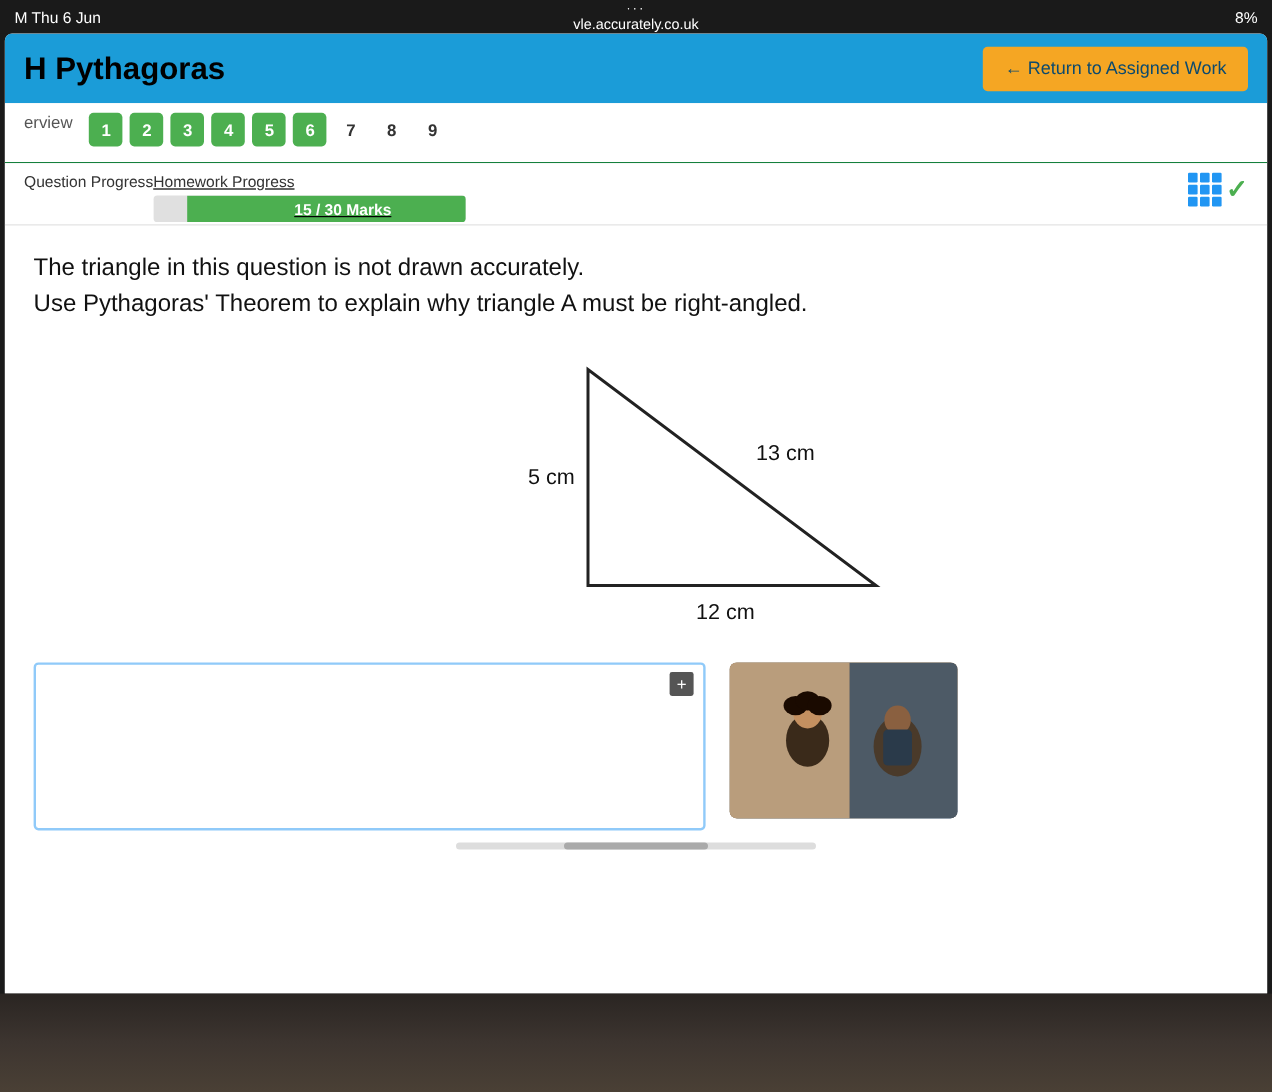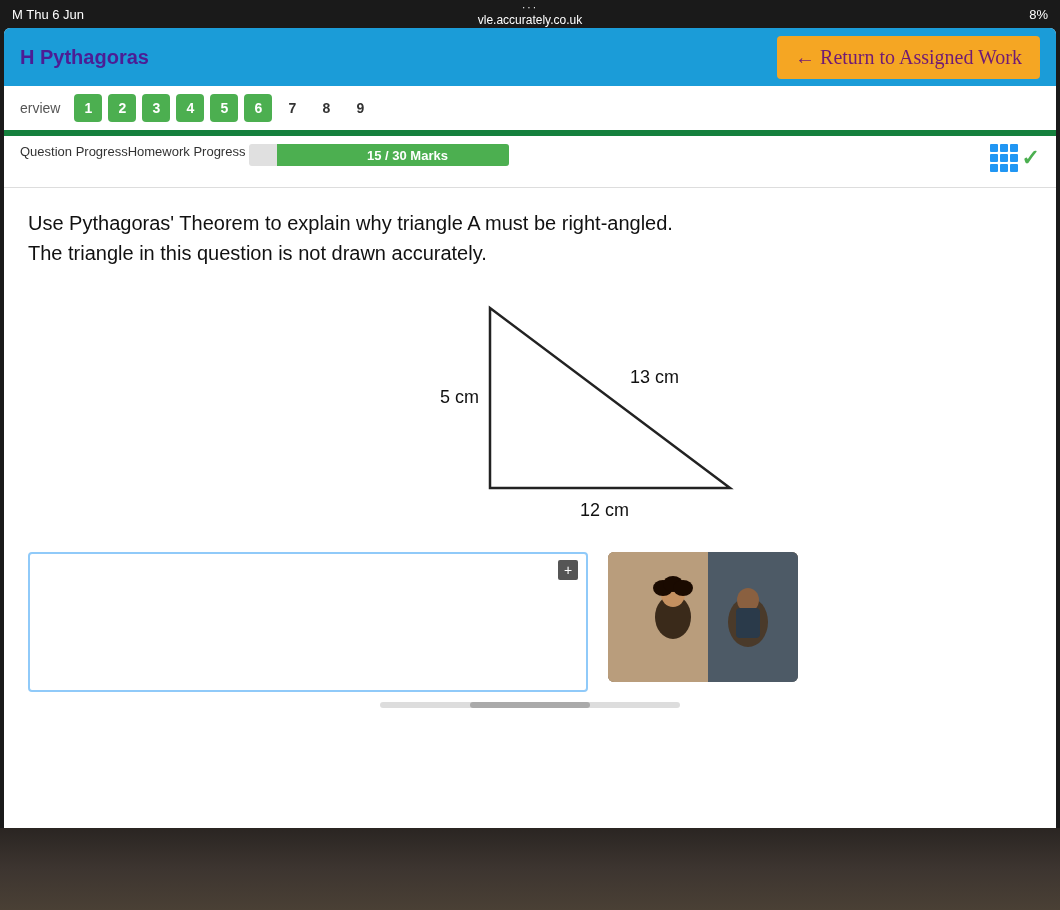--- a/index.html
+++ b/index.html
@@ -50,47 +50,45 @@
     .header {
       background: #1b9cd8;
       color: white;
       display: flex;
       align-items: center;
       justify-content: space-between;
       padding: 0 16px;
       height: 58px;
     }
     .header-title {
-      font-size: 20px;
+      font-size: 26px;
       font-weight: bold;
-      color: #4c1d95;
+      color: #000000;
     }
     .return-btn {
       background: #f5a623;
-      color: #701a75;
+      color: #0c4a6e;
       border: none;
       border-radius: 4px;
       padding: 10px 18px;
-      font-size: 20px;
+      font-size: 15px;
       cursor: pointer;
       display: flex;
       align-items: center;
       gap: 6px;
       font-weight: 500;
-      font-family: Liberation Serif, serif;
     }
 
     
     .nav-bar {
       background: white;
       display: flex;
-      align-items: center;
       padding: 8px 16px;
       gap: 6px;
-      border-bottom: 6px solid #15803d;
+      border-bottom: 1px solid #15803d;
       height: 50px;
     }
     .nav-overview {
       font-size: 14px;
       color: #555;
       margin-right: 8px;
     }
     .nav-num {
       width: 28px;
       height: 28px;
@@ -114,23 +112,24 @@
       align-items: flex-start;
       border-bottom: 1px solid #ddd;
       height: 52px;
     }
     .question-progress-label {
       font-size: 13px;
       color: #333;
     }
     .homework-progress-block {
       display: flex;
-      flex-direction: row;
+      flex-direction: column;
       gap: 4px;
       flex: 1;
+      text-decoration: underline;
     }
     .homework-progress-label {
       font-size: 13px;
       color: #333;
     }
     .progress-bar-outer {
       background: #e0e0e0;
       border-radius: 3px;
       height: 22px;
       width: 260px;
@@ -317,22 +316,22 @@
           <div class="calc-dot"></div>
           <div class="calc-dot"></div>
       </div>
       <span class="check-mark">✓</span>
     </div>
   </div>
 
   <div class="main-content">
 
     <div class="question-text">
+      <div>The triangle in this question is not drawn accurately.</div>
       <div>Use Pythagoras' Theorem to explain why triangle A must be right-angled.</div>
-      <div>The triangle in this question is not drawn accurately.</div>
     </div>
 
     <div class="triangle-area">
       <svg class="triangle-svg" width="520" height="240" viewBox="0 0 520 240">
 
         <polygon points="220,20 220,200 460,200" fill="none" stroke="#222" stroke-width="2.5"></polygon>
 
         <text x="170" y="115" font-size="18" fill="#111">5 cm</text>
 
         <text x="310" y="228" font-size="18" fill="#111">12 cm</text>

